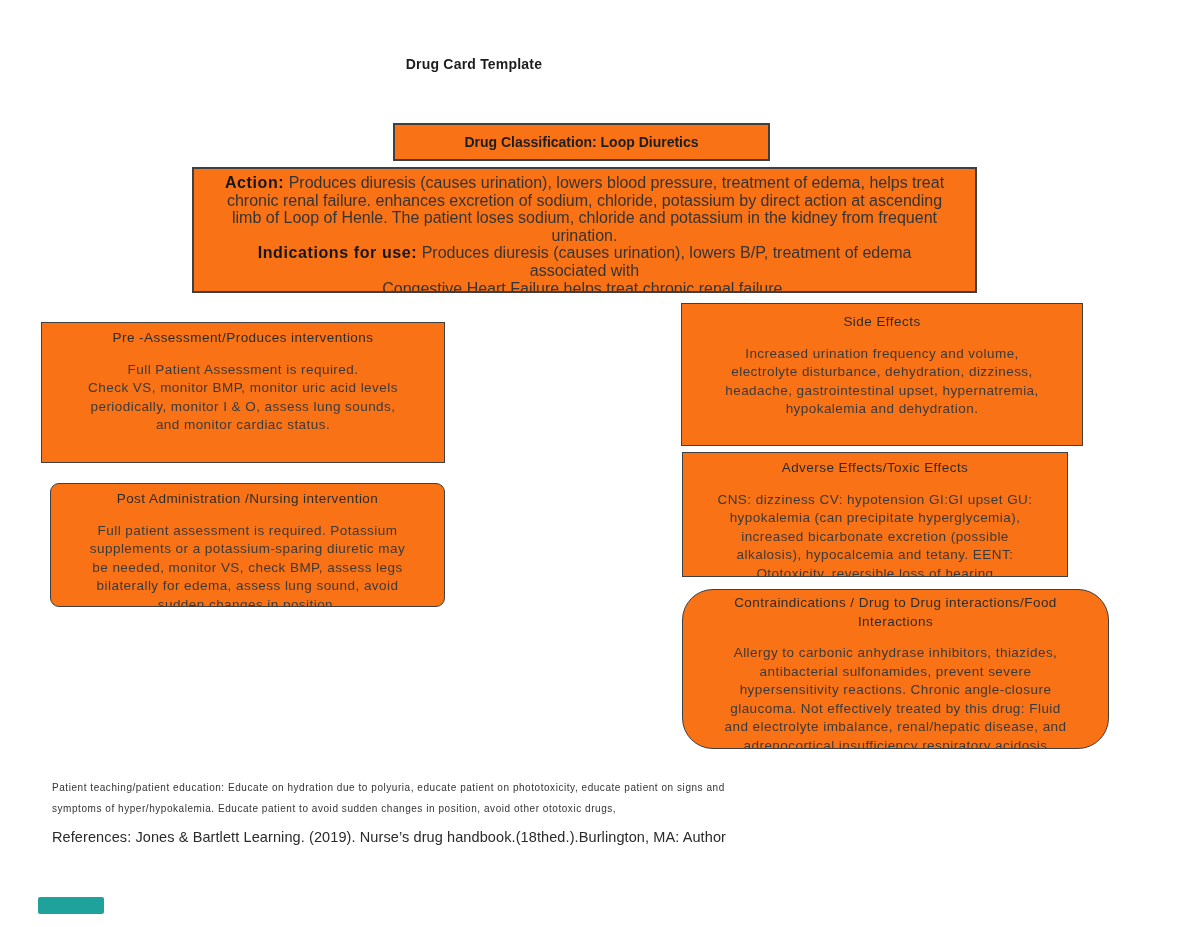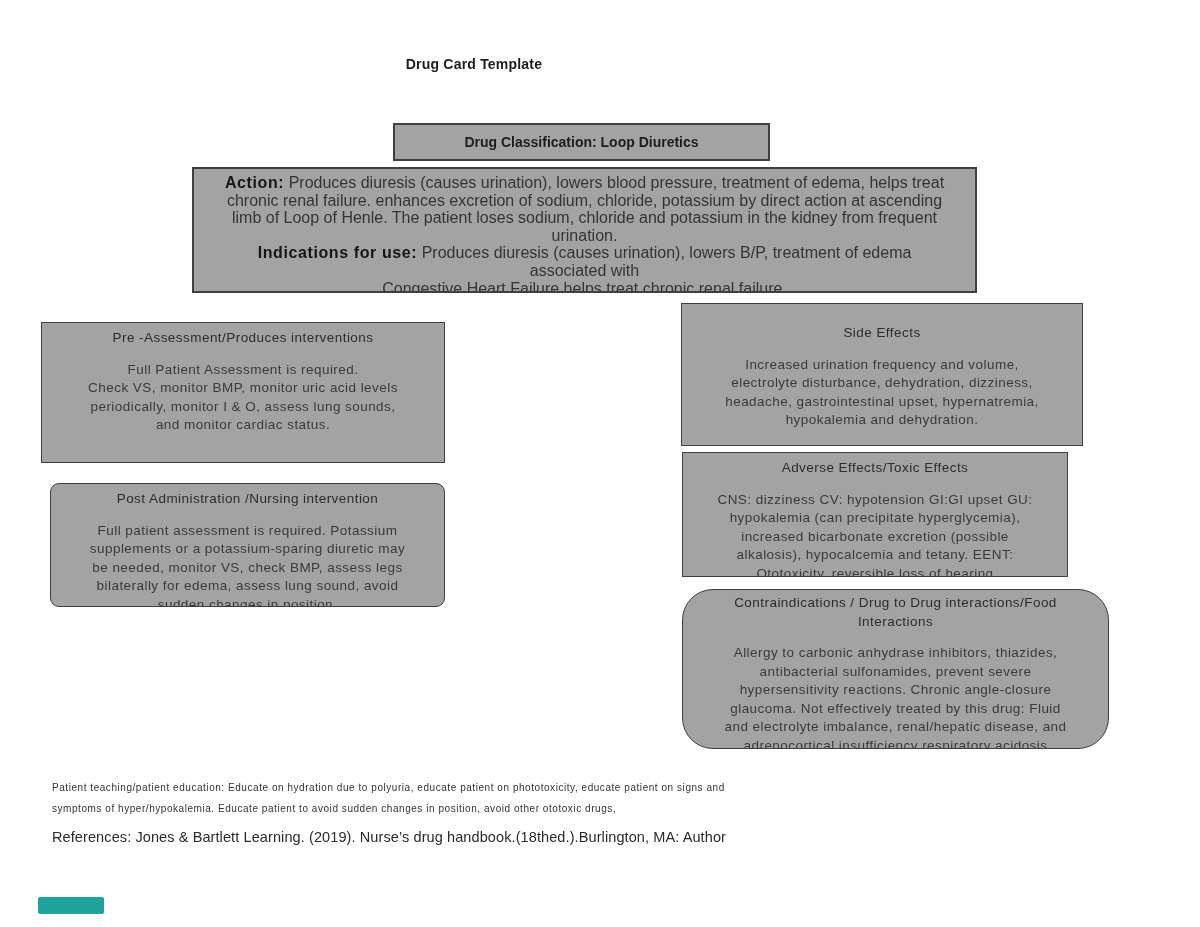--- a/index.html
+++ b/index.html
@@ -6,41 +6,41 @@
   body{
     width:1200px;height:927px;position:relative;background:#ffffff;
     font-family:"Liberation Sans","DejaVu Sans",sans-serif;
     color:#2e2e2e;overflow:hidden;
   }
   .pre{white-space:pre-line;}
   .doc-title{
     position:absolute;top:56px;left:0;width:948px;text-align:center;
     font-size:14px;font-weight:700;color:#1d1d1d;letter-spacing:0.2px;
   }
-  .box{position:absolute;border:1.5px solid #3f3f3f;background:#a3a3a3;box-sizing:border-box;}
+  .box{position:absolute;border:1.5px solid #3f3f3f;background:#f97316;box-sizing:border-box;}
   .box-classification{
     left:393px;top:123px;width:377px;height:38px;border-width:2px;
     display:flex;align-items:center;justify-content:center;
     font-size:14px;font-weight:700;color:#1d1d1d;
   }
   .box-action{
     left:192px;top:167px;width:785px;height:126px;border-width:2px;
     padding:5px 6px;overflow:hidden;text-align:center;
     font-size:16px;line-height:17.6px;color:#343434;
   }
   .box-action b{color:#161616;letter-spacing:0.6px;}
   .side-box{
     padding:6px 8px;overflow:hidden;text-align:center;
     font-size:13.5px;line-height:18.5px;letter-spacing:0.45px;color:#3a3a3a;
   }
   .side-box .box-title{color:#2c2c2c;}
   .side-box .box-body{margin-top:13px;}
   .box-pre{left:41px;top:322px;width:404px;height:141px;}
   .box-post{left:50px;top:483px;width:395px;height:124px;border-radius:9px;}
-  .box-side-effects{left:681px;top:303px;width:402px;height:143px;padding-top:20px;}
+  .box-side-effects{left:681px;top:303px;width:402px;height:143px;padding-top:9px;}
   .box-adverse{left:682px;top:452px;width:386px;height:125px;}
   .box-contra{left:682px;top:589px;width:427px;height:160px;padding-top:4px;border-radius:31px;}
   .teaching{
     position:absolute;left:52px;top:777px;width:1130px;
     font-size:10px;line-height:21px;letter-spacing:0.55px;color:#333333;
   }
   .references{
     position:absolute;left:52px;top:829px;width:1100px;
     font-size:14.5px;letter-spacing:0.1px;color:#2a2a2a;
   }

